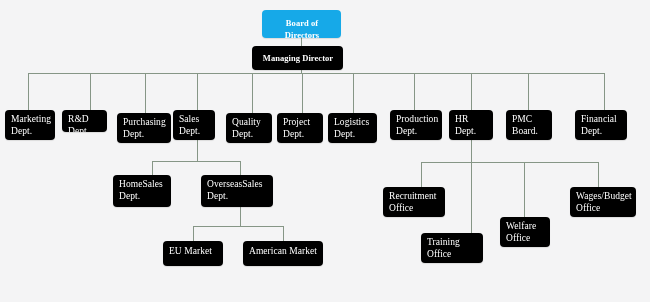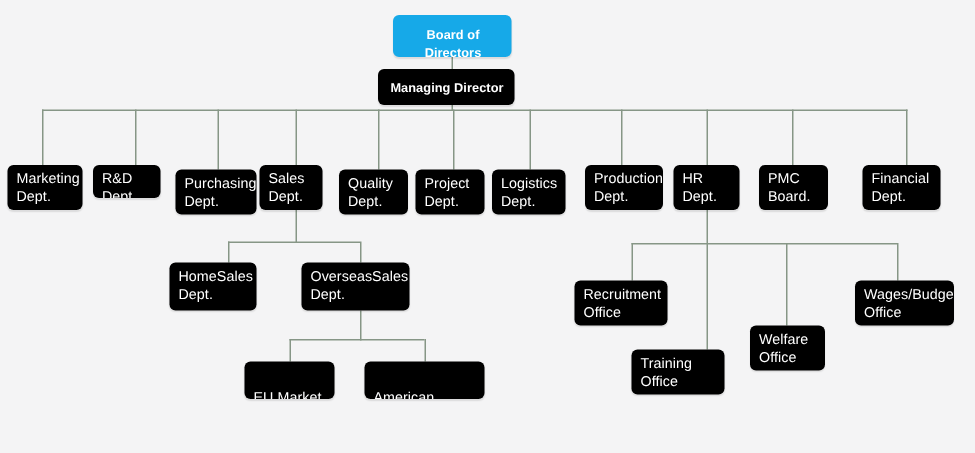--- a/index.html
+++ b/index.html
@@ -10,20 +10,21 @@
     width: 650px;
     height: 302px;
     background: #f4f4f5;
     font-family: "Liberation Sans", sans-serif;
     overflow: hidden;
   }
   #chart {
     position: relative;
     width: 650px;
     height: 302px;
+    font-family: Liberation Serif, serif;
   }
   .node {
     position: absolute;
     box-sizing: border-box;
     background: #000000;
     color: #ffffff;
     border-radius: 4px;
     font-size: 9.5px;
     line-height: 11.5px;
     padding: 4px 5px 4px 6px;
@@ -41,21 +42,21 @@
     padding-top: 8px;
   }
   .node.director {
     text-align: center;
     font-weight: bold;
     font-size: 8.5px;
     padding-top: 7px;
   }
   .node.market {
     font-size: 9.5px;
-    padding-top: 19px;
+    padding-top: 5px;
   }
   .line {
     position: absolute;
     background: #869686;
     z-index: 1;
   }
   .line.v { width: 1px; }
   .line.h { height: 1px; }
 </style>
 </head>

